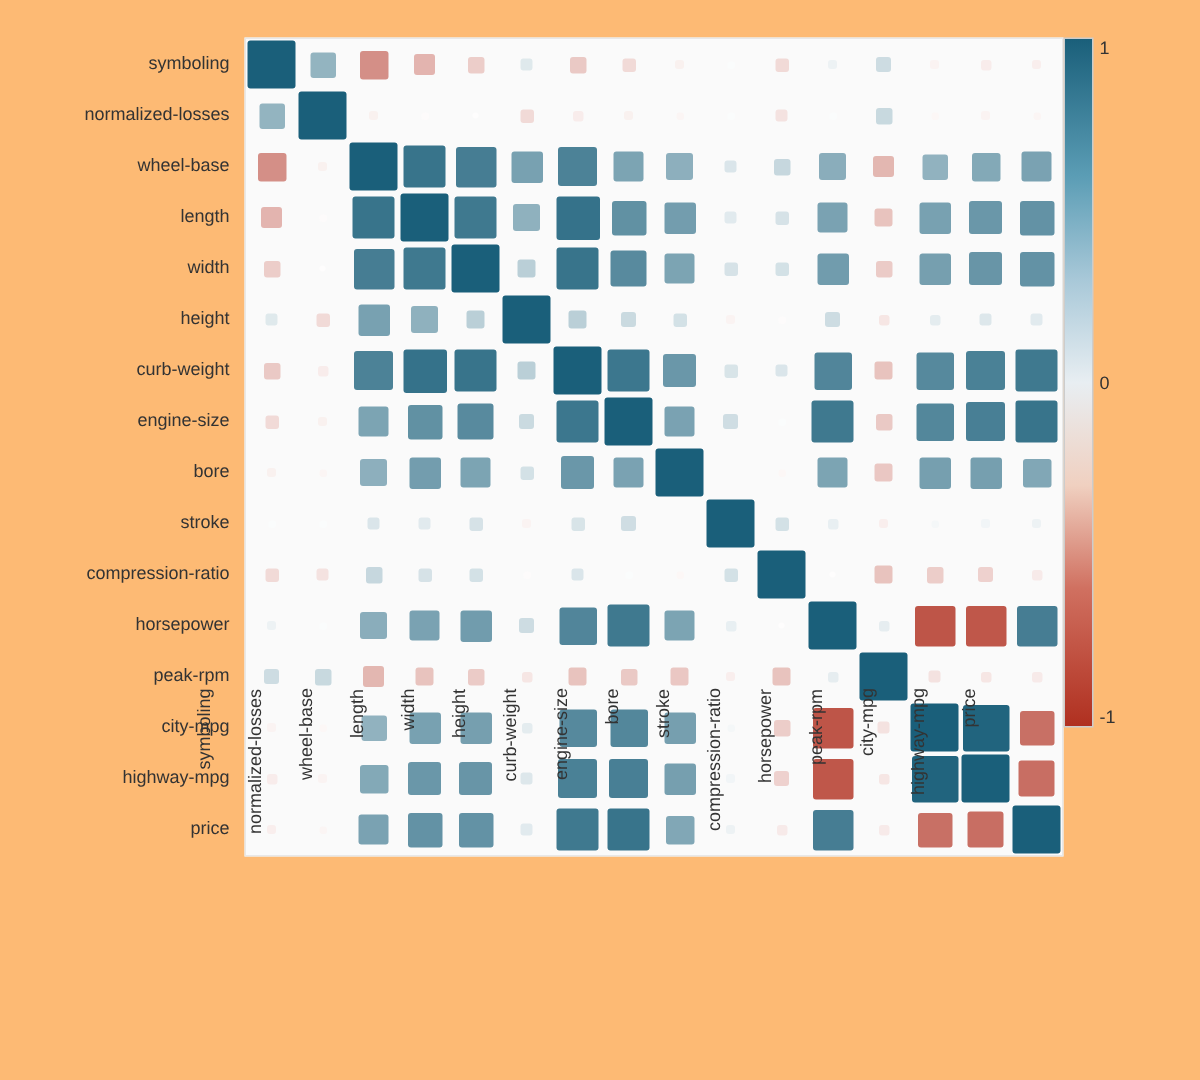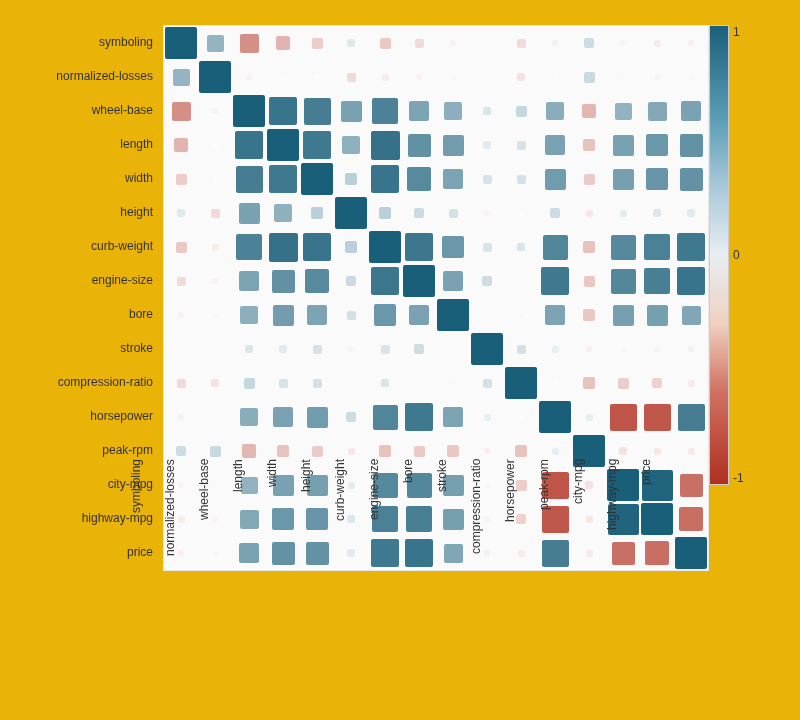--- a/index.html
+++ b/index.html
@@ -6,21 +6,21 @@
     body {
       background: #f8f8f8;
       font-family: Arial, sans-serif;
       width: 800px;
       height: 720px;
       display: flex;
       align-items: center;
       justify-content: center;
     }
     .chart-container {
-      background: #eab308;
+      background: #fdba74;
       width: 800px;
       height: 720px;
       position: relative;
       display: flex;
       align-items: center;
       justify-content: center;
     }
     .chart-inner {
       display: flex;
       flex-direction: row;

